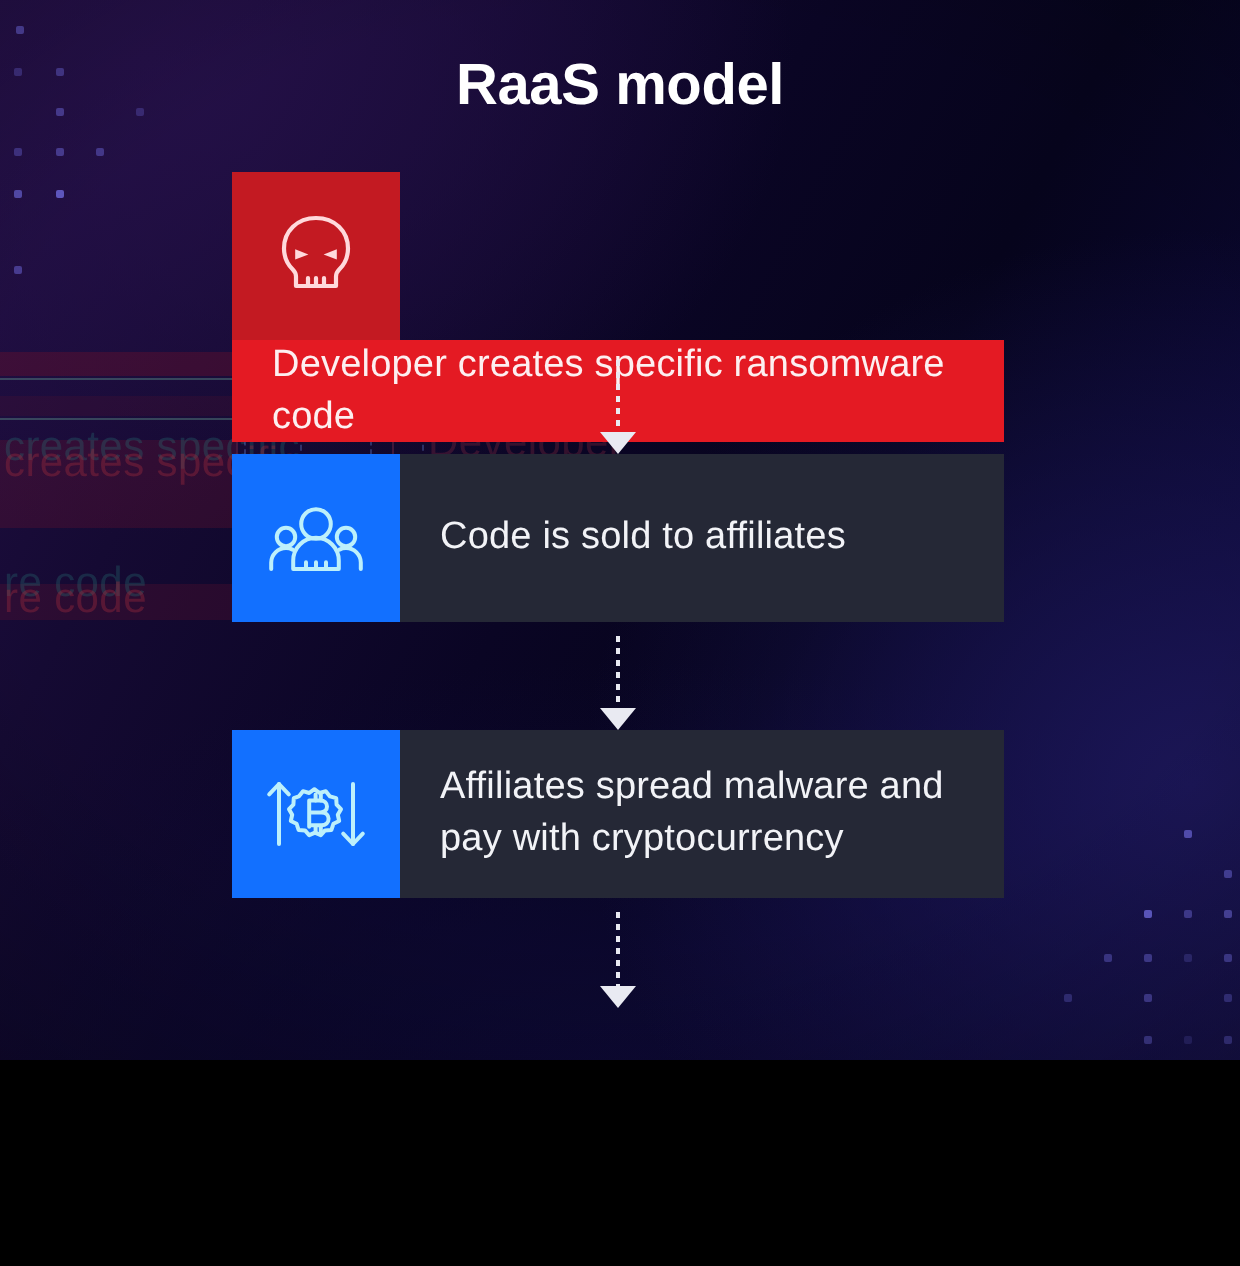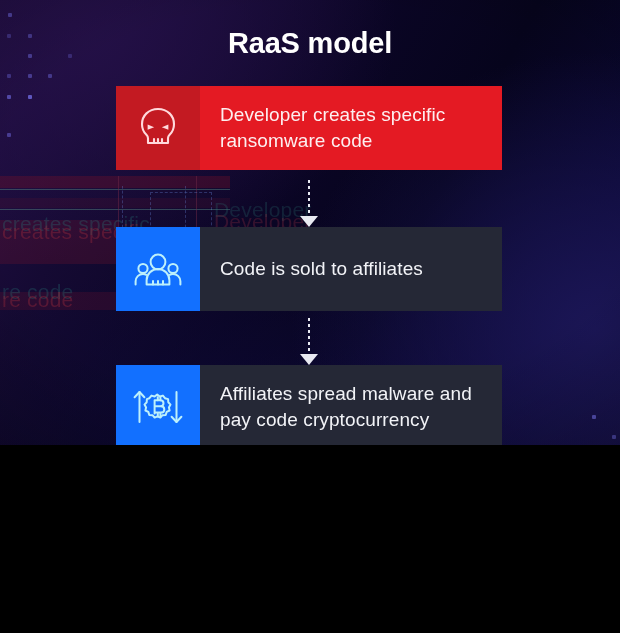--- a/index.html
+++ b/index.html
@@ -6,21 +6,21 @@
     margin: 0;
     padding: 0;
     background: #000;
   }
   body {
     font-family: "Liberation Sans", sans-serif;
   }
   #stage {
     position: relative;
     width: 620px;
-    height: 445px;
+    height: 530px;
     overflow: hidden;
     background: #0a0620;
     text-decoration: underline;
   }
   
   .bg-base {
     position: absolute;
     inset: 0;
     background:
       radial-gradient(ellipse 520px 380px at 12% 6%, #241047 0%, rgba(36,16,71,0) 62%),
@@ -240,21 +240,21 @@
 
   <div class="glitch-right">
     <div class="dash-box" style="left:4px;  top:-10px; width:62px; height:74px;"></div>
     <div class="dash-box" style="left:32px; top:6px;  width:60px; height:92px;"></div>
   </div>
 
   <div class="bg-vignette"></div>
 
   <div class="title">RaaS model</div>
 
-  <div class="row danger" style="top:86px;">
+  <div class="row danger" style="top:86px;flex-direction:column;">
     <div class="icon-box">
       <svg class="ic" width="50" height="50" viewBox="0 0 50 50" fill="none" stroke="#ffd9dc" stroke-width="2.1" stroke-linecap="round" stroke-linejoin="round">
         <path d="M25 6c-9.4 0-16 6.6-16 15.2 0 5 2.1 8.3 4.4 10.6 1 1 1.6 2.2 1.6 3.5V40h20v-4.7c0-1.3.6-2.5 1.6-3.5 2.3-2.3 4.4-5.6 4.4-10.6C41 12.6 34.4 6 25 6z"></path>
         <path d="M14.6 21.6l6.6 2.6-6.6 2.6z" fill="#ffd9dc" stroke="none"></path>
         <path d="M35.4 21.6l-6.6 2.6 6.6 2.6z" fill="#ffd9dc" stroke="none"></path>
         <path d="M21 40v-4M25 40v-4M29 40v-4"></path>
       </svg>
     </div>
     <div class="text-box">
       <div class="row-label">Developer creates specific ransomware code</div>
@@ -294,21 +294,21 @@
         <path d="M8.5 41V11"></path>
         <path d="M3.6 16.2L8.5 11l4.9 5.2"></path>
         <path d="M45.5 11v30"></path>
         <path d="M40.6 35.8L45.5 41l4.9-5.2"></path>
         <path d="M18.4 17.2l2.1-2.6 3.1.9 2.6-1.9 2.6 1.9 3.1-.9 2.1 2.6 3.1.9.2 3.2 2.2 2.3-1.6 2.8.7 3.1-2.9 1.4-1 3.1-3.2.2-2.1 2.4-2.9-1.3-2.9 1.3-2.1-2.4-3.2-.2-1-3.1-2.9-1.4.7-3.1-1.6-2.8 2.2-2.3.2-3.2z"></path>
         <path d="M23.6 32.4V19.3h5.6c2 0 3.3 1.2 3.3 3 0 1.8-1.3 2.9-3.3 2.9h-5.6m0 0h6.1c2.2 0 3.6 1.3 3.6 3.2 0 1.9-1.4 3.2-3.6 3.2h-6.1"></path>
         <path d="M26.8 19.3v-3M29.4 19.3v-3M26.8 35.4v-3M29.4 35.4v-3"></path>
       </svg>
     </div>
     <div class="text-box">
-      <div class="row-label">Affiliates spread malware and pay code cryptocurrency</div>
+      <div class="row-label">Affiliates spread malware and pay with cryptocurrency</div>
     </div>
   </div>
 
   <div class="connector" style="top:456px; height:48px;">
     <div class="conn-dots"></div>
     <div class="conn-head"></div>
   </div>
 
 
 </div>

